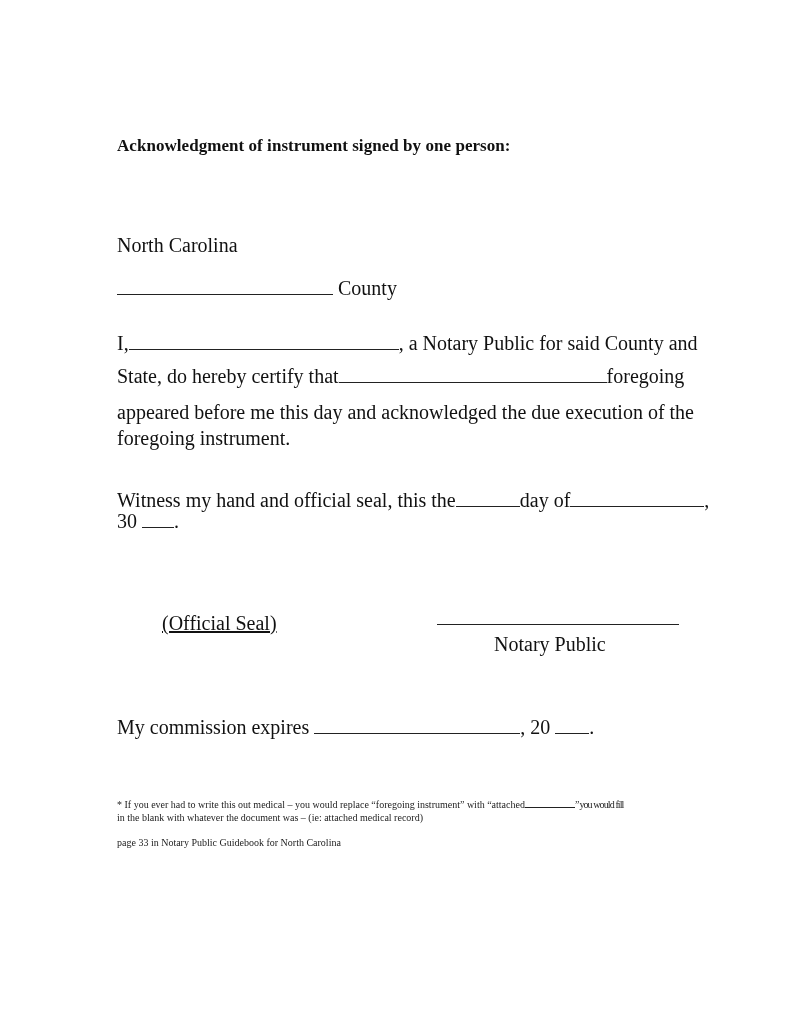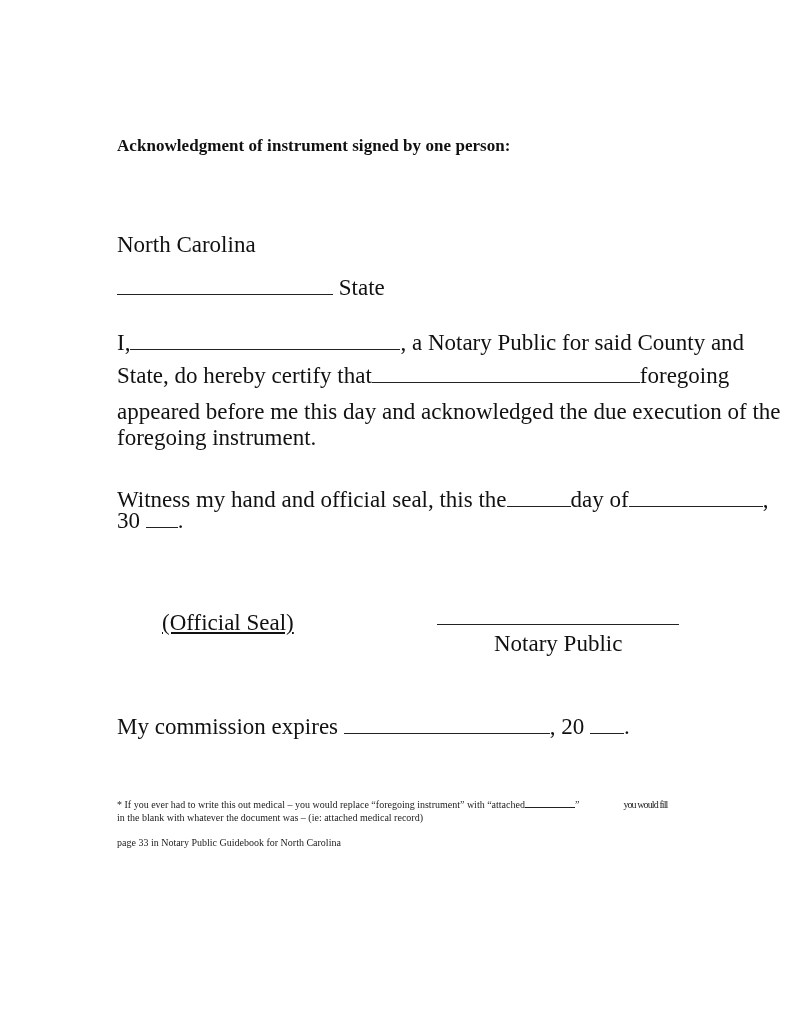--- a/index.html
+++ b/index.html
@@ -15,52 +15,52 @@
       font-family: "Liberation Serif", "DejaVu Serif", serif;
       color: #111111;
     }
     .abs { position: absolute; white-space: nowrap; }
     .title {
       left: 117px; top: 136px;
       font-size: 17px; font-weight: bold;
       letter-spacing: 0.05px;
     }
     .body-text {
-      font-size: 23px;
+      font-size: 20px;
       line-height: 20px;
     }
     .blank {
       display: inline-block;
       border-bottom: 1.3px solid #222;
       height: 15px;
       vertical-align: baseline;
     }
     .small {
       font-size: 10px;
       line-height: 13px;
       color: #222;
     }
     .sig-line {
       position: absolute;
       left: 437px; top: 624px;
       width: 242px; height: 0;
       border-top: 1.5px solid #222;
     }
-    .tight { letter-spacing: -0.9px; margin-left: 44px; }
+    .tight { letter-spacing: -0.9px; }
   </style>
 </head>
 <body>
 
 <div class="abs title">Acknowledgment of instrument signed by one person:</div>
 
 <div class="abs body-text" style="left:117px; top:235px;">North Carolina</div>
 
 <div class="abs body-text" style="left:117px; top:278px;">
   <span class="blank" style="width:216px;"></span>
-  <span>State</span>
+  <span>County</span>
 </div>
 
 <div class="abs body-text" style="left:117px; top:333px;">
   <span>I,</span><span class="blank" style="width:270px;"></span><span>, a Notary Public for said County and</span>
 </div>
 
 <div class="abs body-text" style="left:117px; top:366px;">
   <span>State, do hereby  certify that</span><span class="blank" style="width:268px;"></span><span>foregoing</span>
 </div>
 

